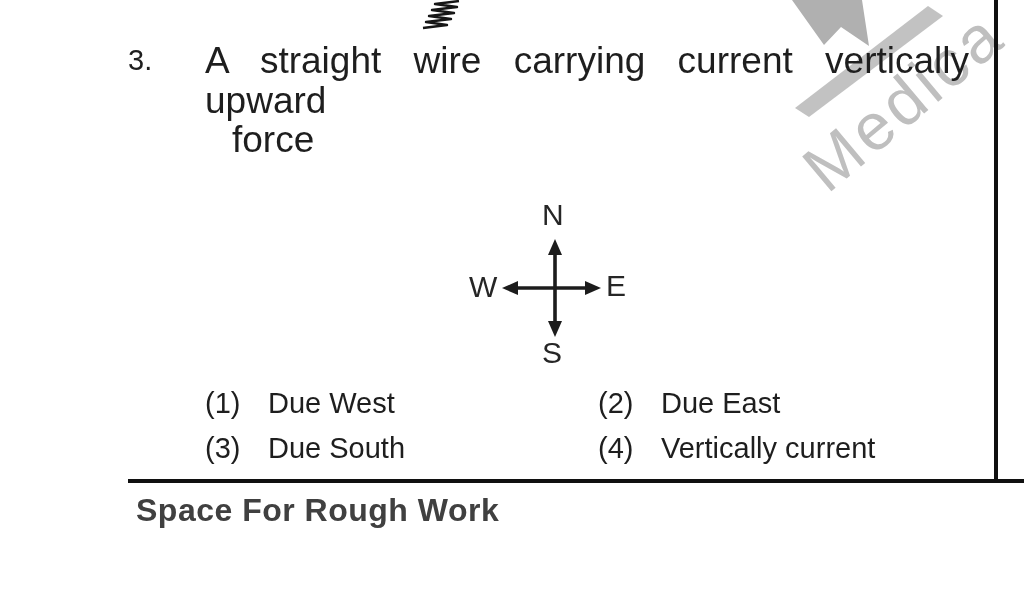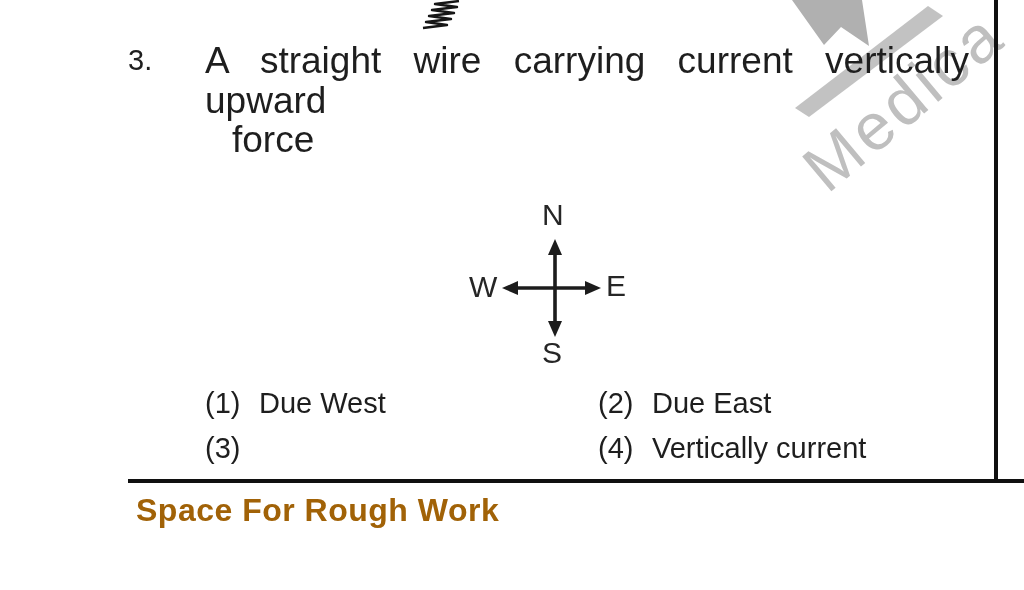--- a/index.html
+++ b/index.html
@@ -48,38 +48,38 @@
   #compass-e{left:606px;top:271px;}
   #compass-s{left:542px;top:338px;}
   #compass-arrows{left:475px;top:198px;}
 
   
   .option-row{
     font-size:29px;line-height:33px;
     display:flex;
   }
   .opt-num{display:inline-block;width:45px;}
-  .opt-label{display:inline-block;margin-left:9px;white-space:nowrap;}
+  .opt-label{display:inline-block;margin-left:18px;white-space:nowrap;}
   #option-1{left:205px;top:387px;}
   #option-2{left:598px;top:387px;}
   #option-3{left:205px;top:432px;}
   #option-4{left:598px;top:432px;}
 
   
   #separator-line{
     left:128px;top:479px;width:896px;height:4px;
     background:#101010;z-index:5;
   }
   #column-divider{
     left:994px;top:0;width:4px;height:483px;
     background:#101010;z-index:5;
   }
   #rough-work-heading{
     left:136px;top:492px;
-    font-size:32px;font-weight:bold;color:#a16207;
+    font-size:32px;font-weight:bold;color:#404040;
     letter-spacing:.5px;
   }
 
   #pen-scribble{left:417px;top:0;}
 </style>
 </head>
 <body>
 
 <div id="watermark">
   <svg class="abs" style="left:0;top:0;z-index:1;" width="1024" height="200" viewBox="0 0 1024 200">
@@ -124,20 +124,21 @@
 <div id="option-1" class="abs option-row" style="z-index:3;">
   <span class="opt-num">(1)</span>
   <span class="opt-label">Due West</span>
 </div>
 <div id="option-2" class="abs option-row" style="z-index:3;">
   <span class="opt-num">(2)</span>
   <span class="opt-label">Due East</span>
 </div>
 <div id="option-3" class="abs option-row" style="z-index:3;">
   <span class="opt-num">(3)</span>
+  <span class="opt-label">Due South</span>
 </div>
 <div id="option-4" class="abs option-row" style="z-index:3;">
   <span class="opt-num">(4)</span>
   <span class="opt-label">Vertically current</span>
 </div>
 
 <div id="separator-line" class="abs"></div>
 <div id="column-divider" class="abs"></div>
 
 <div id="rough-work-heading" class="abs" style="z-index:3;">Space For Rough Work</div>

